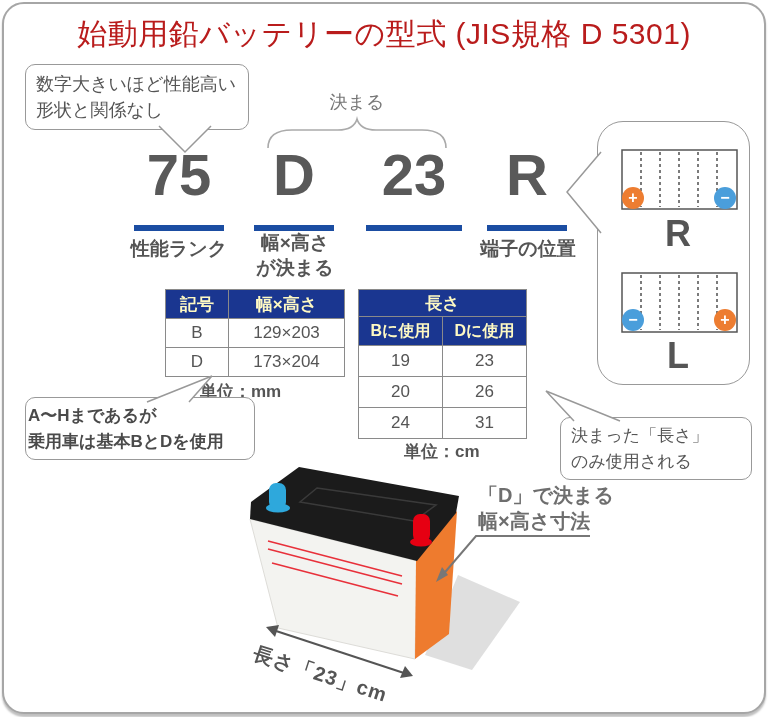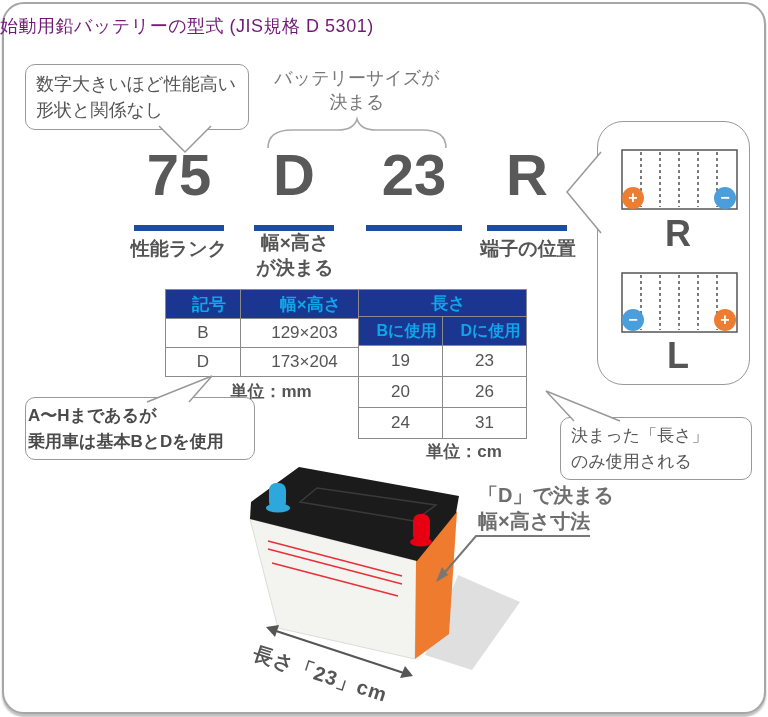--- a/index.html
+++ b/index.html
@@ -1,22 +1,22 @@
 <!DOCTYPE html>
 <html><head>
 <meta charset="utf-8">
 <style>
   html,body{margin:0;padding:0;background:#fff;}
   #stage{position:relative;width:768px;height:717px;background:#fff;
          font-family:"Liberation Sans","DejaVu Sans",sans-serif;overflow:hidden;}
   .frame{position:absolute;left:2px;top:2px;width:760px;height:708px;
          border:2px solid #a6a6a6;border-radius:22px;background:#fff;
          box-shadow:0 3px 2px rgba(0,0,0,.25);}
-  .title{position:absolute;left:0;top:14px;width:768px;
-         font-size:18px;color:#701a75;letter-spacing:.5px;}
+  .title{position:absolute;left:0;top:14px;width:768px;text-align:center;
+         font-size:30px;color:#b91c1c;letter-spacing:.5px;}
   .callout{position:absolute;border:1.5px solid #999;border-radius:10px;
            background:#fff;color:#555;z-index:2;box-sizing:border-box;}
   .co-performance{left:25px;top:64px;width:224px;padding:6px 10px;
                   font-size:18px;line-height:1.45;}
   .size-note{position:absolute;left:262px;top:66px;width:190px;text-align:center;
              font-size:18px;color:#777;line-height:1.35;z-index:2;}
   .code-char{position:absolute;top:146px;text-align:center;font-size:58px;
              font-weight:bold;color:#595959;line-height:1.0;padding-bottom:21px;
              border-bottom:6px solid #1b4da2;z-index:2;}
   .code-75{left:134px;width:90px;}
@@ -25,30 +25,30 @@
   .code-R{left:487px;width:80px;}
   .code-label{position:absolute;text-align:center;font-size:19px;font-weight:bold;
               color:#555;line-height:1.3;z-index:2;}
   .lb-rank{left:118px;top:237px;width:122px;}
   .lb-size{left:244px;top:231px;width:102px;}
   .lb-len{left:341px;top:231px;width:158px;}
   .lb-term{left:477px;top:237px;width:102px;}
   table{border-collapse:collapse;position:absolute;z-index:2;background:#fff;
         font-size:17px;color:#555;}
   td,th{border:1px solid #8a8a8a;text-align:center;padding:0;}
-  th{background:#1a3690;color:#0ea5e9;font-weight:bold;padding-left:12px;}
+  th{background:#1a3690;color:#fef9c3;font-weight:bold;}
   .tbl-size{left:165px;top:289px;}
   .tbl-size th,.tbl-size td{height:28px;}
   .tbl-size .c1{width:62px;} .tbl-size .c2{width:115px;}
   .tbl-length{left:358px;top:289px;}
   .tbl-length .hd{height:26px;}
   .tbl-length .sub{height:28px;font-size:16px;}
   .tbl-length td{height:30px;width:83px;}
   .unit{position:absolute;font-size:17px;font-weight:bold;color:#555;
-        text-align:center;z-index:2;}
+        text-align:left;z-index:2;}
   .unit-mm{left:200px;top:380px;width:142px;}
   .unit-cm{left:404px;top:440px;width:120px;}
   .co-rank{left:25px;top:397px;width:230px;padding:5px 2px;font-size:17px;
            font-weight:bold;line-height:1.5;color:#4a4a4a;}
   .co-length{left:560px;top:417px;width:192px;padding:5px 10px;font-size:17px;
              line-height:1.5;}
   .bubble{position:absolute;left:597px;top:121px;width:153px;height:264px;
           border:1.5px solid #999;border-radius:26px;background:#fff;z-index:2;
           box-sizing:border-box;}
   .rl-label{position:absolute;width:60px;text-align:center;font-size:36px;
@@ -74,21 +74,21 @@
   <div class="frame"></div>
 
   <div class="title">始動用鉛バッテリーの型式 (JIS規格 D 5301)</div>
 
   <div class="callout co-performance">
     <span>数字大きいほど性能高い</span><br>
     <span>形状と関係なし</span>
   </div>
 
   <div class="size-note">
-    <span>バッテリーサイズが</span><br>
+    <br>
     <span>決まる</span>
   </div>
 
   <div class="code-char code-75">75</div>
   <div class="code-char code-D">D</div>
   <div class="code-char code-23">23</div>
   <div class="code-char code-R">R</div>
 
   <div class="code-label lb-rank">性能ランク</div>
   <div class="code-label lb-size">

